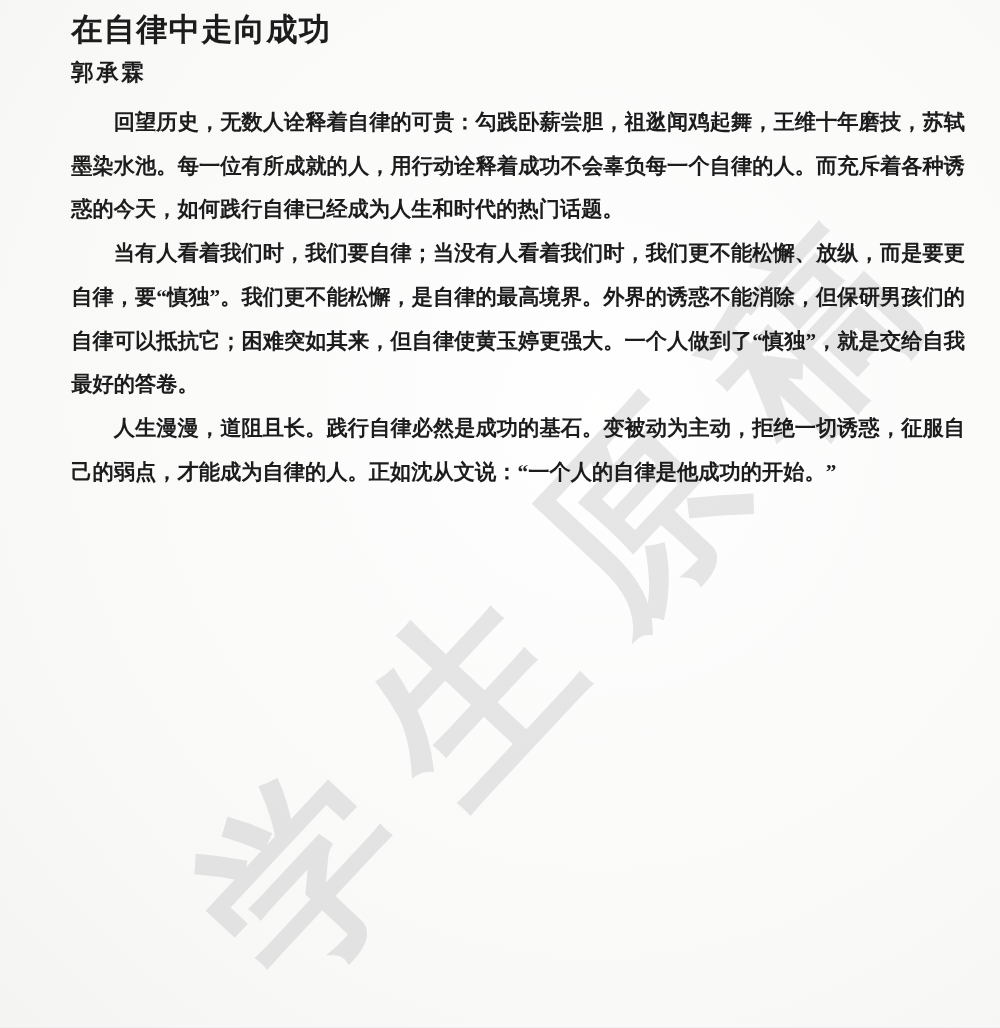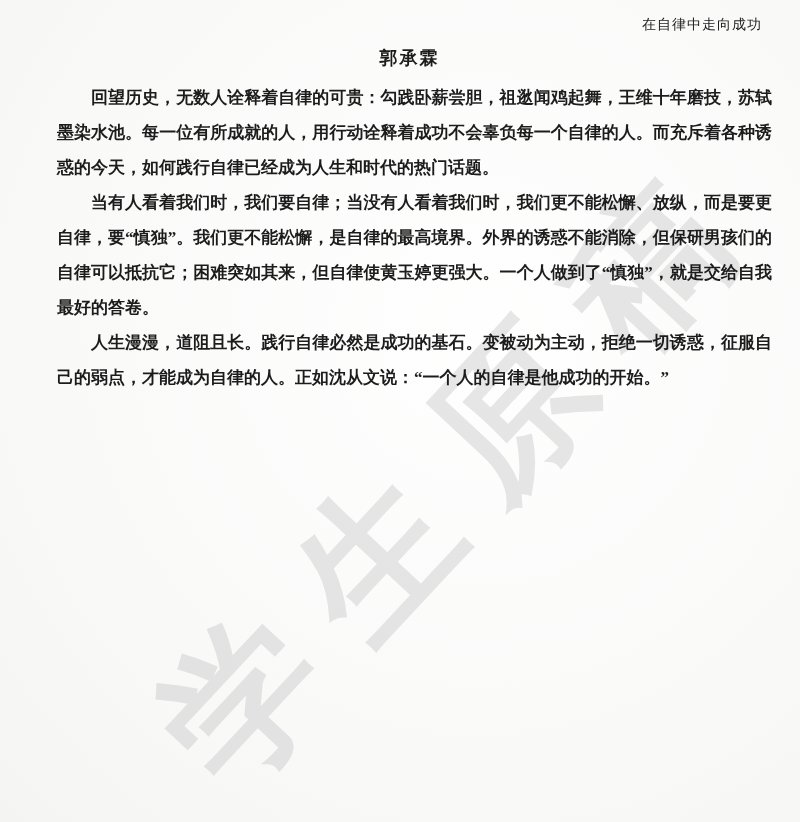--- a/index.html
+++ b/index.html
@@ -33,31 +33,30 @@
     font-family: "Liberation Serif", "DejaVu Serif", serif;
   }
 
   .content {
     position: relative;
     z-index: 2;
     padding: 12px 28px 0 57px;
   }
 
   .title {
-    text-align: right;
-    font-size: 14px;
-    font-weight: normal;
+    text-align: left;
+    font-size: 25px;
+    font-weight: bold;
     line-height: 26px;
     letter-spacing: 1px;
     
     padding-right: 10px;
   }
 
   .author {
-    text-align: center;
     font-size: 18px;
     font-weight: bold;
     line-height: 24px;
     margin-top: 8px;
     padding-right: 10px;
     letter-spacing: 2px;
   }
 
   .body-text {
     margin-top: 10px;

